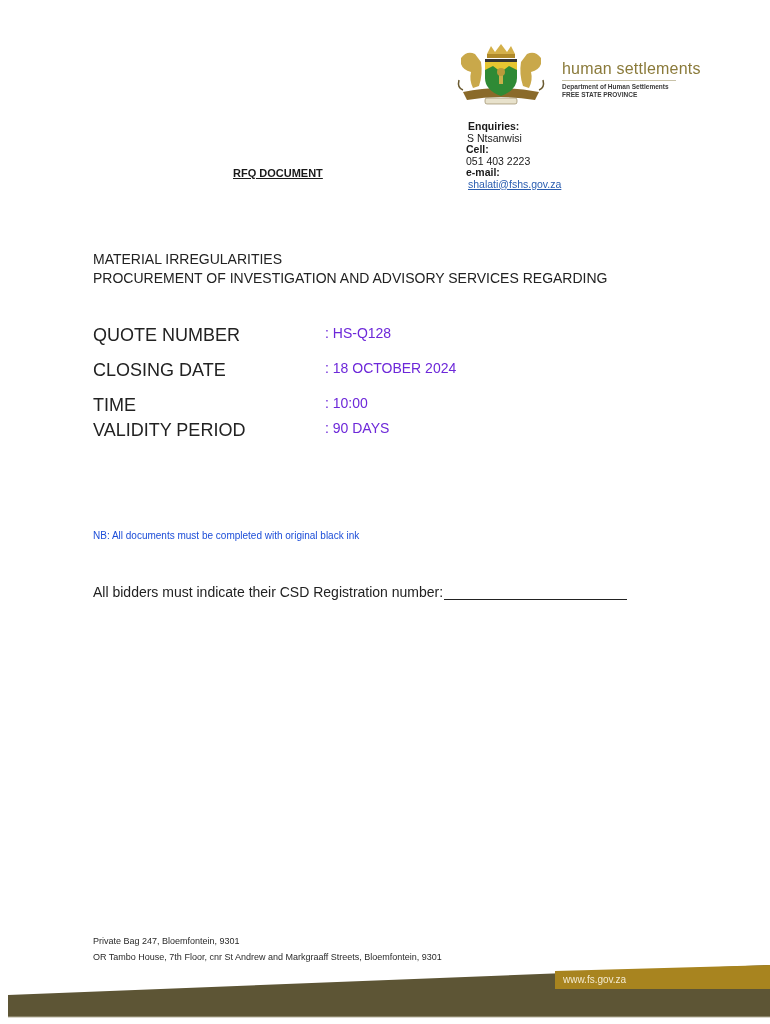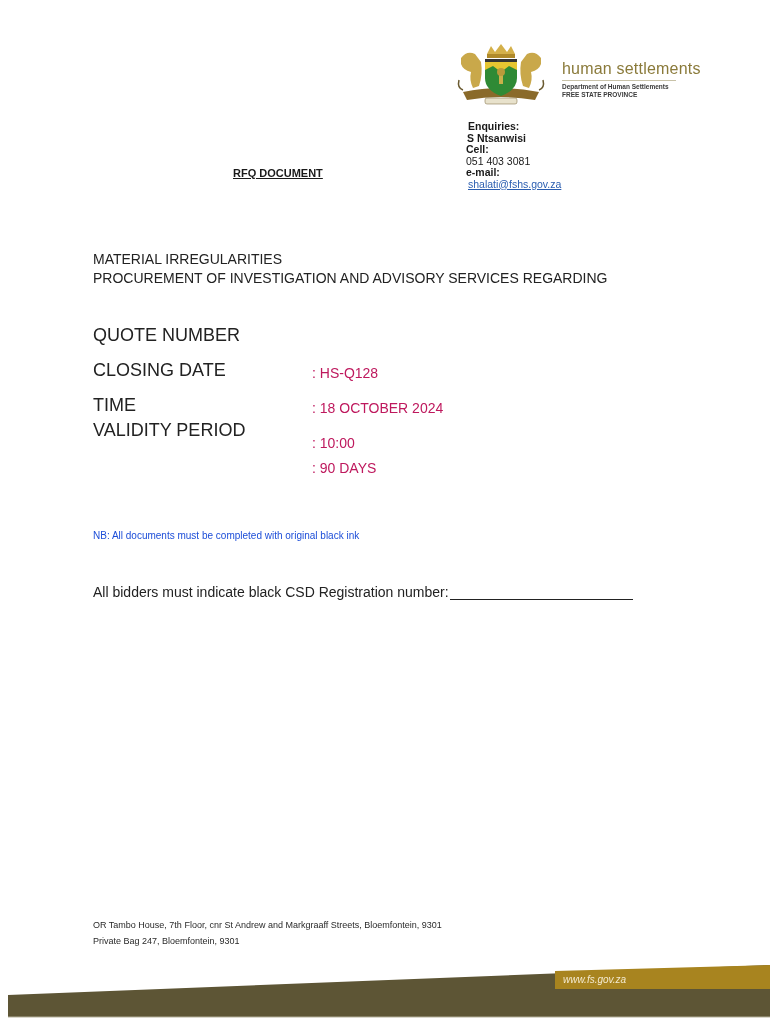--- a/index.html
+++ b/index.html
@@ -12,39 +12,39 @@
   .brand-title { font-size: 16px; color: #8a7a3a; letter-spacing: 0.2px; }
   .brand-rule { width: 114px; height: 1px; background: #c8c2a8; margin: 2px 0 2px 0; }
   .brand-dept { font-size: 6.5px; font-weight: bold; color: #3b3b3b; line-height: 8px; }
 
   
   .contact { left: 466px; top: 121px; font-size: 10.5px; line-height: 11.5px; }
   .contact-row { display: flex; flex-direction: column; }
   .contact-label { width: 90px; font-weight: bold; }
   .contact-val { }
   .contact-row:first-child .contact-label { padding-left: 2px; width: 88px; }
-  .contact-row:first-child .contact-val { font-weight: bold; padding-left: 1px; }
+  .contact-row:first-child .contact-val { font-weight: normal; padding-left: 1px; }
   .email-link { color: #2a5db0; text-decoration: underline; padding-left: 2px; }
 
   .doc-title { left: 233px; top: 167px; font-size: 11px; font-weight: bold; text-decoration: underline; }
 
   .subject { left: 93px; top: 250px; width: 600px; font-size: 14px; line-height: 19px; color: #222; }
 
   .field-label { left: 93px; font-size: 18px; color: #222; }
-  .field-value { left: 312px; font-size: 14px; color: #be185d; margin-top: 40px; }
+  .field-value { left: 325px; font-size: 14px; color: #6d28d9; }
 
   .nb { left: 93px; top: 530px; font-size: 10px; color: #1d4ed8; }
   .csd { left: 93px; top: 584px; font-size: 14px; color: #222; display: flex; align-items: flex-end; }
   .csd-line { display: inline-block; width: 183px; border-bottom: 1px solid #222; height: 14px; margin-left: 1px; }
 
   .addr { left: 93px; font-size: 9px; color: #2a2a2a; text-align: center; }
 
   
   .footer-band { left: 0; top: 955px; width: 770px; height: 69px; }
-  .footer-url { left: 563px; top: 974px; font-size: 10px; color: #f3ead0; font-style: italic; }
+  .footer-url { left: 563px; top: 974px; font-size: 10px; color: #f3ead0; }
 </style>
 </head>
 <body>
 
 <div class="abs crest">
   <svg width="92" height="68" viewBox="0 0 92 68">
 
     <path d="M8 52 Q46 44 84 52 L80 60 Q46 54 12 60 Z" fill="#8a6a2a"></path>
     <rect x="30" y="58" width="32" height="6" rx="2" fill="#e8e2cc" stroke="#8a7a50" stroke-width="0.6"></rect>
 
@@ -71,21 +71,21 @@
   <div class="brand-dept">FREE STATE PROVINCE</div>
 </div>
 
 <div class="abs contact">
   <div class="contact-row">
     <span class="contact-label">Enquiries:</span>
     <span class="contact-val">S Ntsanwisi</span>
   </div>
   <div class="contact-row">
     <span class="contact-label">Cell:</span>
-    <span class="contact-val">051 403 3081</span>
+    <span class="contact-val">051 403 2223</span>
   </div>
   <div class="contact-row">
     <span class="contact-label">e-mail:</span>
     <a class="contact-val email-link">shalati@fshs.gov.za</a>
   </div>
 </div>
 
 <div class="abs doc-title">RFQ DOCUMENT</div>
 
 <div class="abs subject">
@@ -101,25 +101,25 @@
 
 <div class="abs field-label" style="top:395px">TIME</div>
 <div class="abs field-value" style="top:395px">: 10:00</div>
 
 <div class="abs field-label" style="top:420px">VALIDITY PERIOD</div>
 <div class="abs field-value" style="top:420px">: 90 DAYS</div>
 
 <div class="abs nb">NB: All documents must be completed with original black ink</div>
 
 <div class="abs csd">
-  <span>All bidders must indicate black CSD Registration number:</span>
+  <span>All bidders must indicate their CSD Registration number:</span>
   <span class="csd-line"></span>
 </div>
 
 <div class="abs addr" style="top:936px">Private Bag 247, Bloemfontein, 9301</div>
-<div class="abs addr" style="top:920px">OR Tambo House, 7th Floor, cnr St Andrew and Markgraaff Streets, Bloemfontein, 9301</div>
+<div class="abs addr" style="top:952px">OR Tambo House, 7th Floor, cnr St Andrew and Markgraaff Streets, Bloemfontein, 9301</div>
 
 <svg class="abs footer-band" width="770" height="69" viewBox="0 0 770 69">
   <polygon points="8,40 770,10 770,62 8,62" fill="#5d5535"></polygon>
   <polygon points="555,16 770,10 770,34 555,34" fill="#a8841f"></polygon>
   <line x1="8" y1="62" x2="770" y2="62" stroke="#b5b09a" stroke-width="1"></line>
 </svg>
 <div class="abs footer-url">www.fs.gov.za</div>
 
 </body></html>

